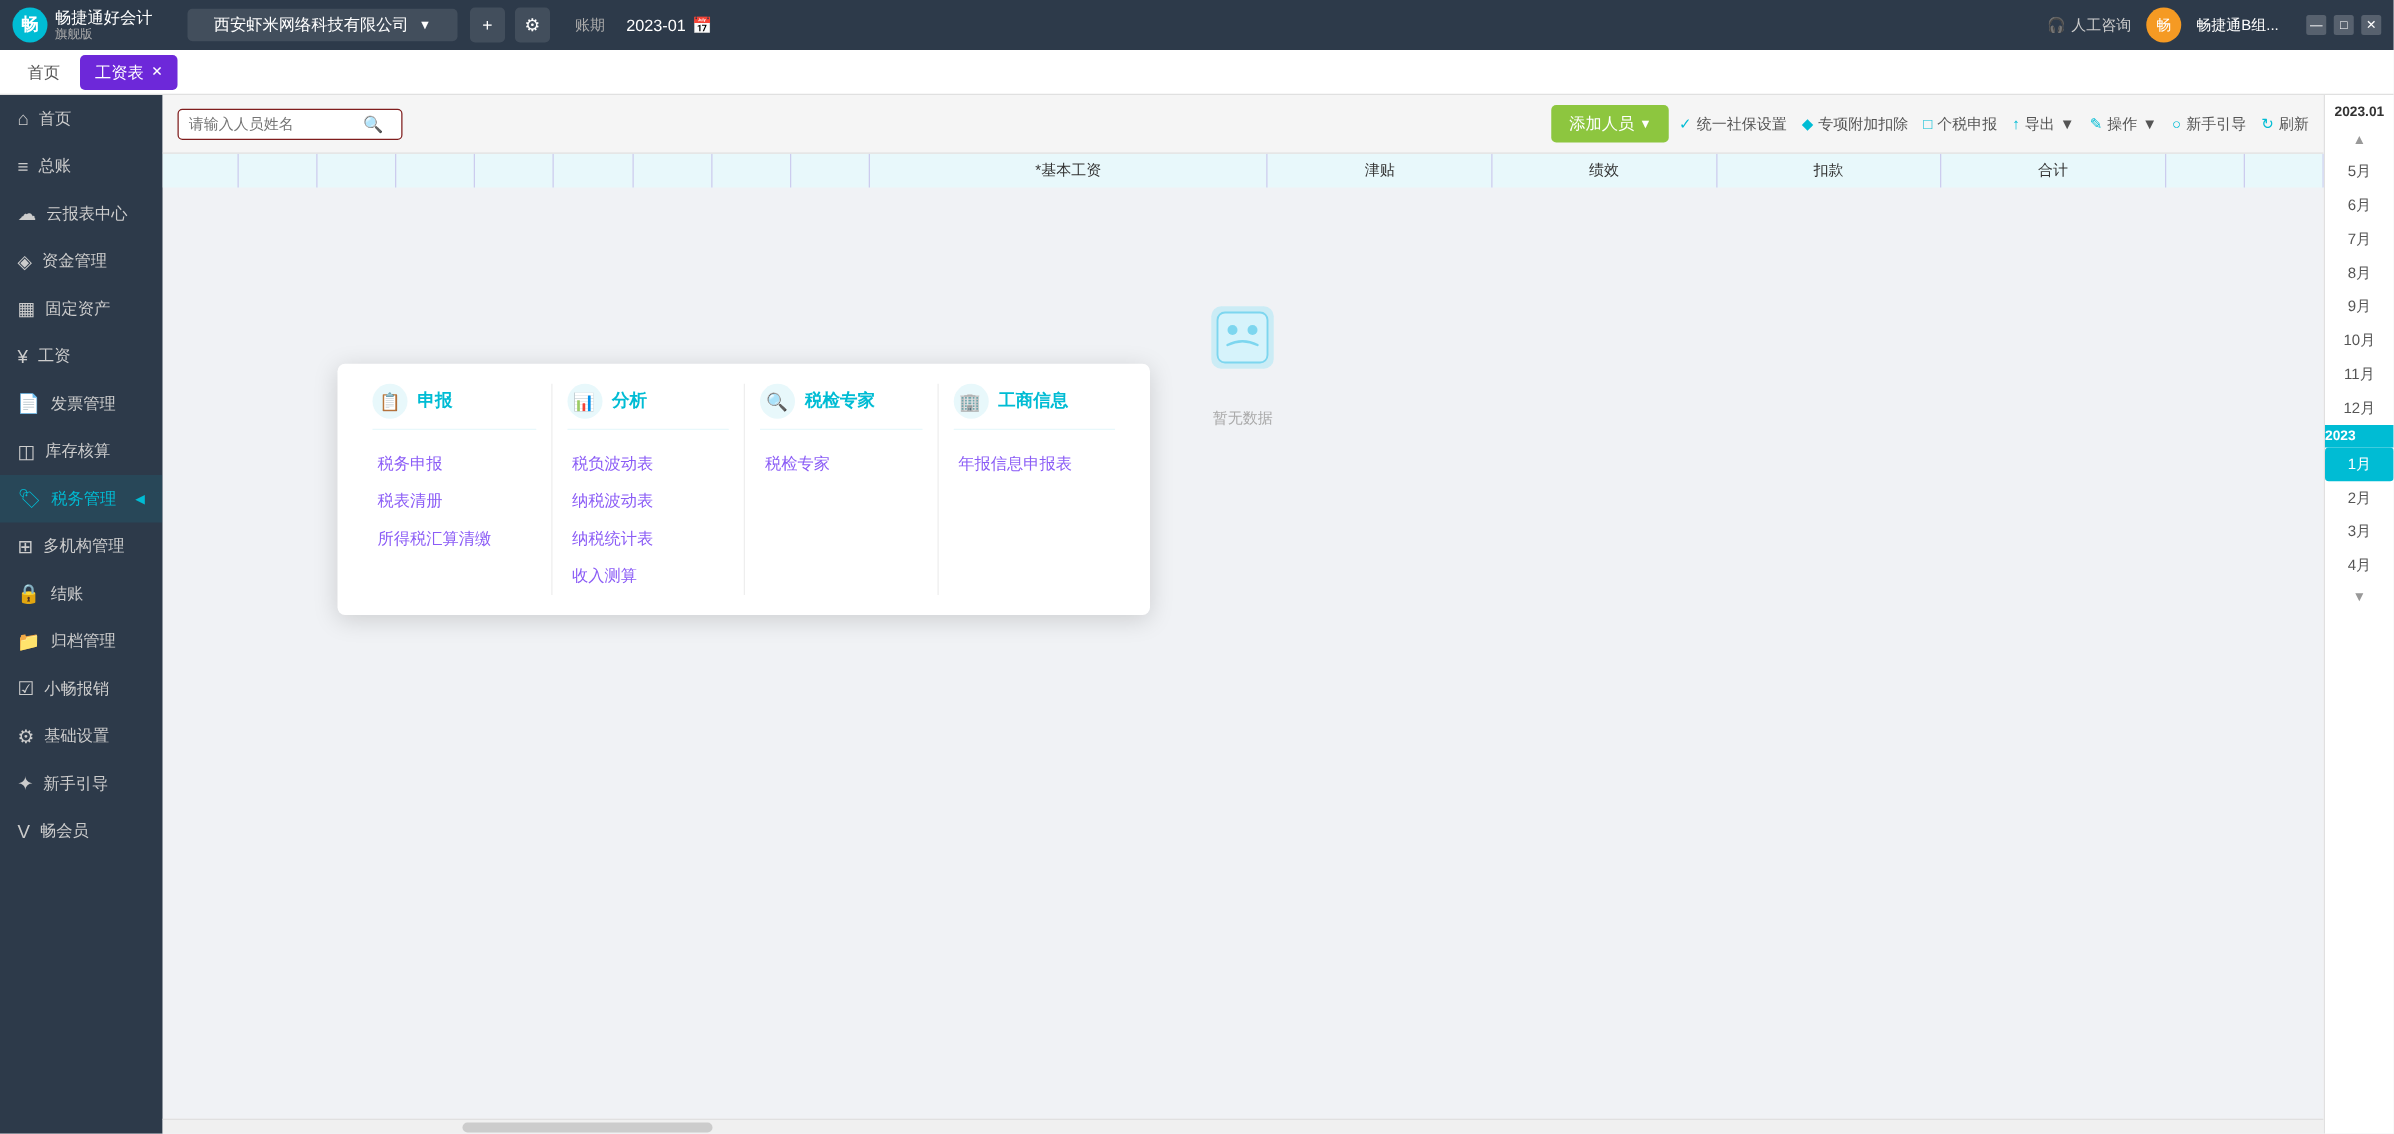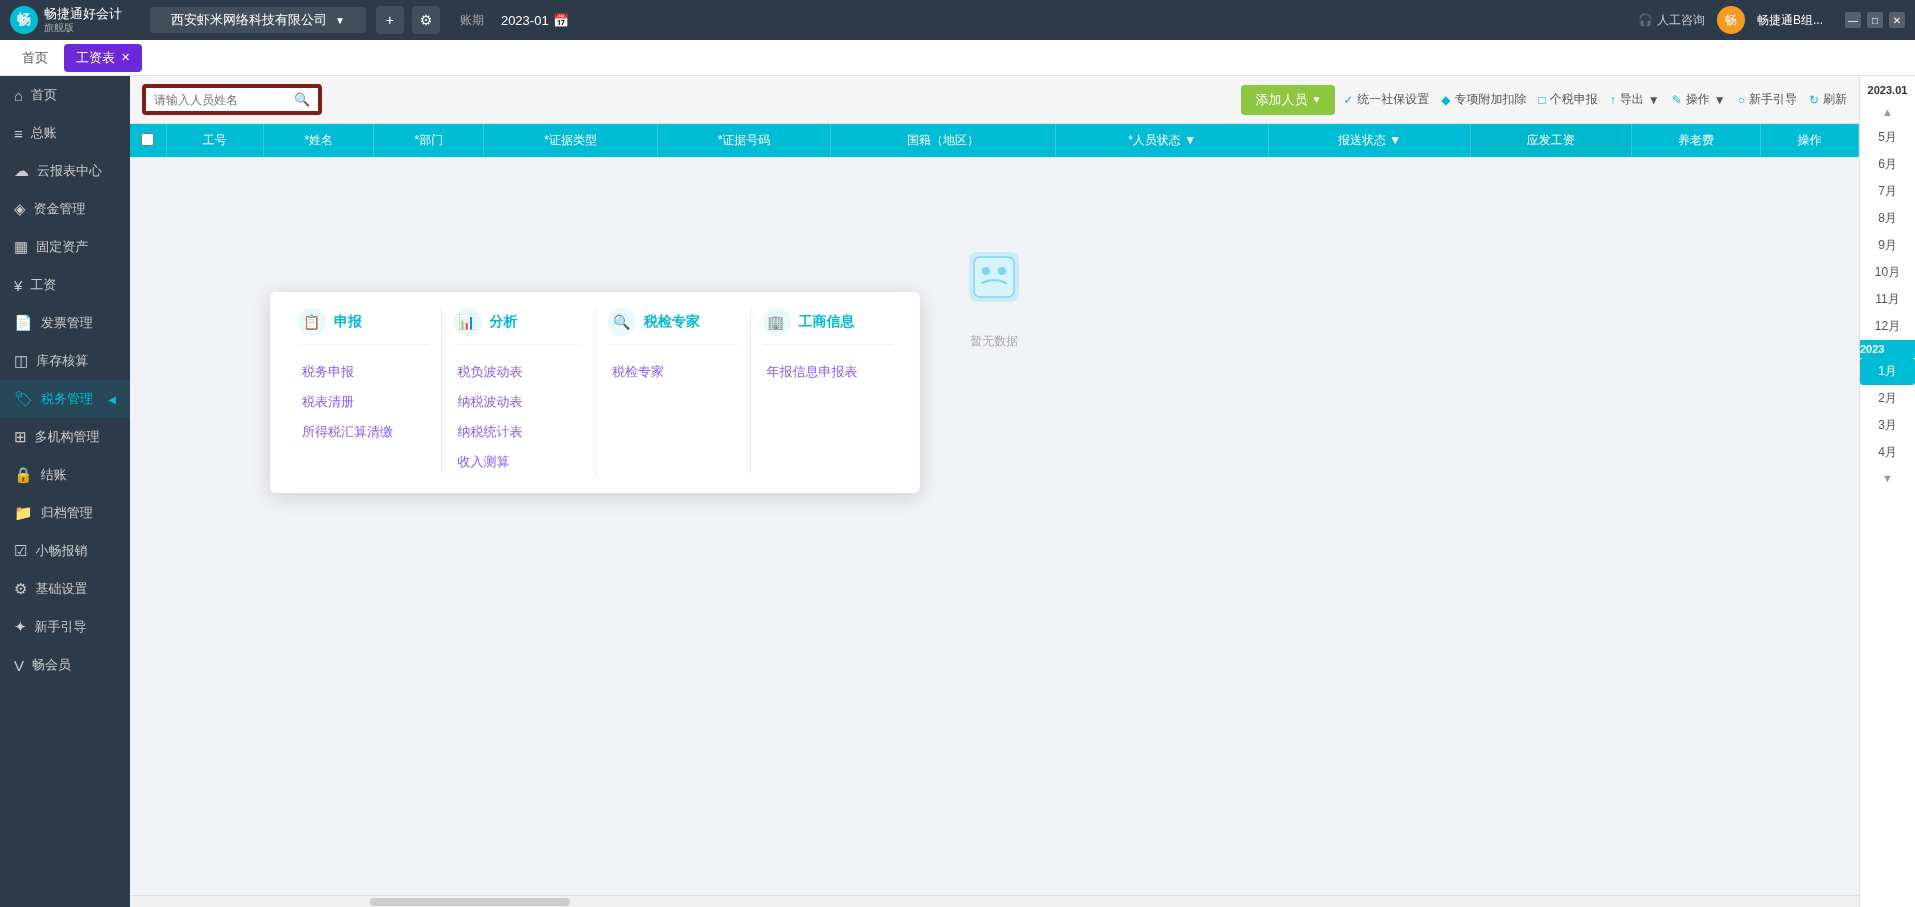--- a/index.html
+++ b/index.html
@@ -94,21 +94,21 @@
       flex: 1; display: flex; flex-direction: column; overflow: hidden;
     }
 
     
     .toolbar {
       display: flex; align-items: center; padding: 8px 12px;
       background: #f5f5f5; border-bottom: 1px solid #e0e0e0; gap: 8px;
     }
     .search-box {
       display: flex; align-items: center;
-      border: 4px solid #7f1d1d; border-radius: 4px;
+      border: 1px solid #7f1d1d; border-radius: 4px;
       padding: 4px 8px; background: #fff; width: 180px;
     }
     .search-box input {
       border: none; outline: none; font-size: 12px; width: 140px; color: #999;
     }
     .search-icon { color: #999; font-size: 13px; }
     .add-btn {
       display: flex; align-items: center; gap: 4px;
       background: #8dc63f; color: #fff; border: none; border-radius: 4px;
       padding: 6px 14px; font-size: 13px; cursor: pointer; margin-left: auto;
@@ -365,35 +365,37 @@
         <div class="toolbar-action-item">
           <span class="icon">↻</span>
           <span>刷新</span>
         </div>
       </div>
     </div>
 
     <div class="table-wrapper" style="position: relative;">
       <table>
         <thead>
-          <tr>
-            <th class="checkbox-col">
-              <input type="checkbox" style="">
-            </th>
-            <th>工号</th>
-            <th>*姓名</th>
-            <th>*部门</th>
-            <th>*证据类型</th>
-            <th>*证据号码</th>
-            <th>国籍（地区）</th>
-            <th>*人员状态 ▼</th>
-            <th>报送状态 ▼</th>
-            <th colspan="5" style="background: #00b8ce;">应发工资</th>
-            <th>养老费</th>
-            <th>操作</th>
+          <tr class="sub-header">
+            <th></th>
+            <th></th>
+            <th></th>
+            <th></th>
+            <th></th>
+            <th></th>
+            <th></th>
+            <th></th>
+            <th></th>
+            <th>*基本工资</th>
+            <th>津贴</th>
+            <th>绩效</th>
+            <th>扣款</th>
+            <th>合计</th>
+            <th></th>
+            <th></th>
           </tr>
         </thead>
         <tbody>
           <tr>
             <td colspan="16" style="padding: 0; border: none;">
               <div class="empty-state">
                 <svg class="empty-icon" viewBox="0 0 80 80" fill="none" xmlns="http://www.w3.org/2000/svg">
                   <rect x="15" y="15" width="50" height="50" rx="8" fill="#b3e8f5" opacity="0.6"></rect>
                   <rect x="20" y="20" width="40" height="40" rx="6" fill="#d6f3fb" stroke="#7dd6ef" stroke-width="1.5"></rect>
                   <circle cx="32" cy="34" r="4" fill="#7dd6ef"></circle>

